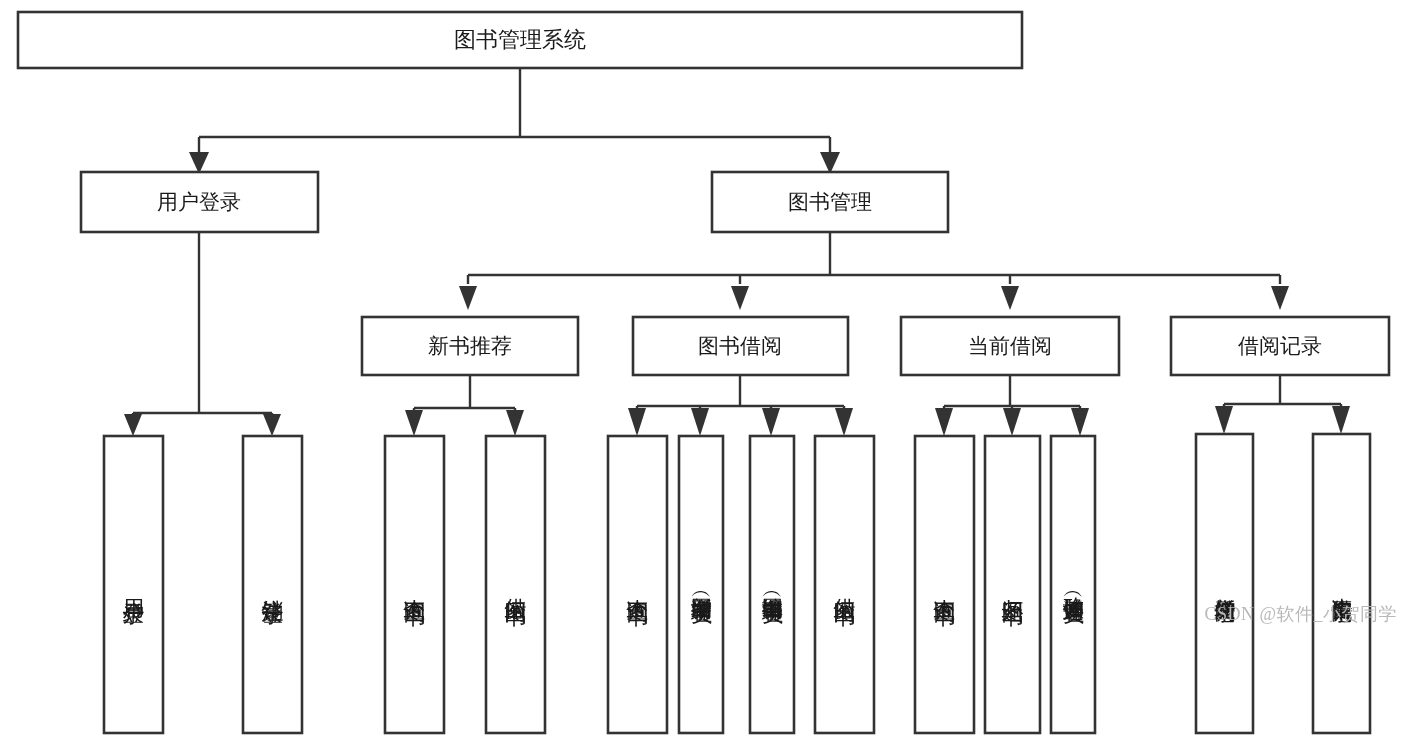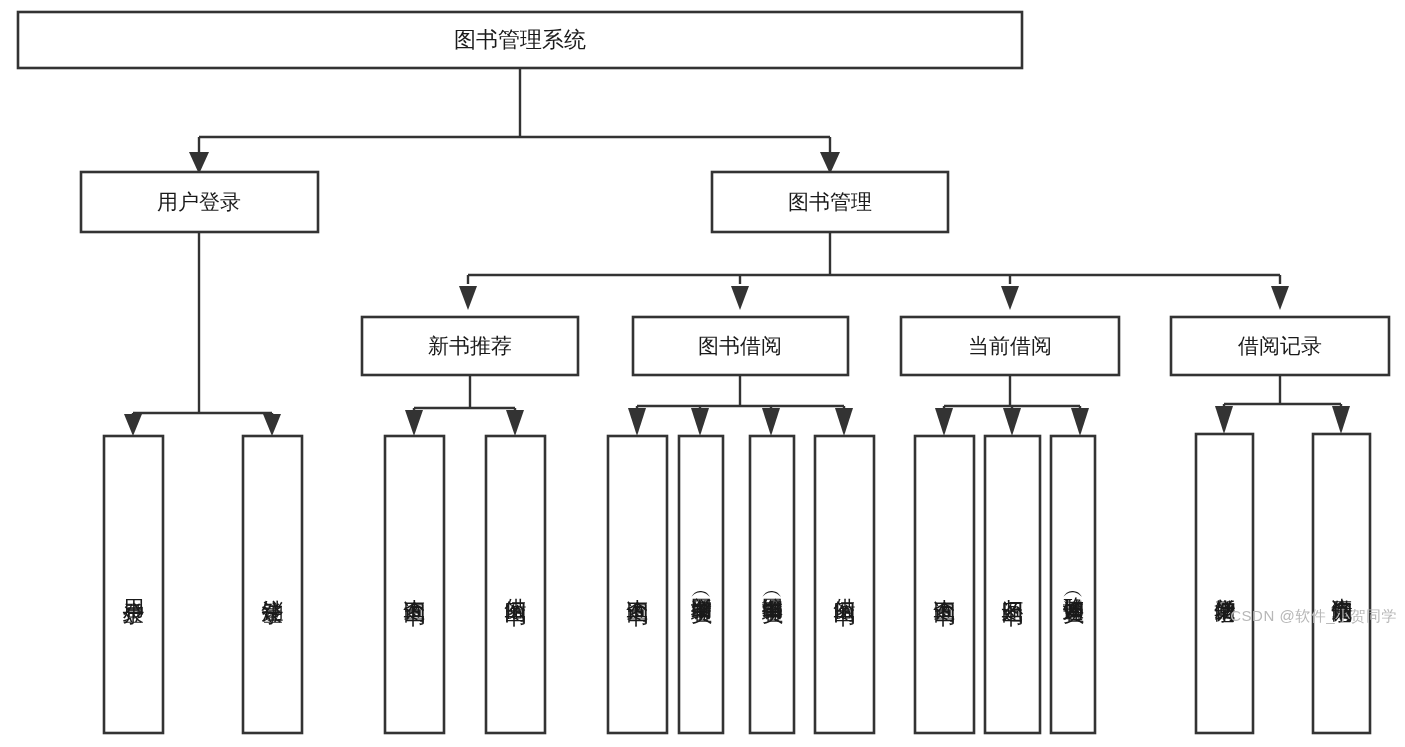--- a/index.html
+++ b/index.html
@@ -69,22 +69,22 @@
     align-items: center;
     justify-content: center;
     text-align: center;
     white-space: nowrap;
     pointer-events: none;
   }
   .watermark {
     position: absolute;
     right: 8px;
     bottom: 6px;
-    font-family: Liberation Sans, sans-serif;
-    font-size: 15px;
+    font-family: Liberation Serif, serif;
+    font-size: 18px;
     color: #b8b8b8;
     letter-spacing: 0.5px;
     white-space: nowrap;
   }
 </style>
 </head>
 <body>
 
 <div id="diagram-root">
 

